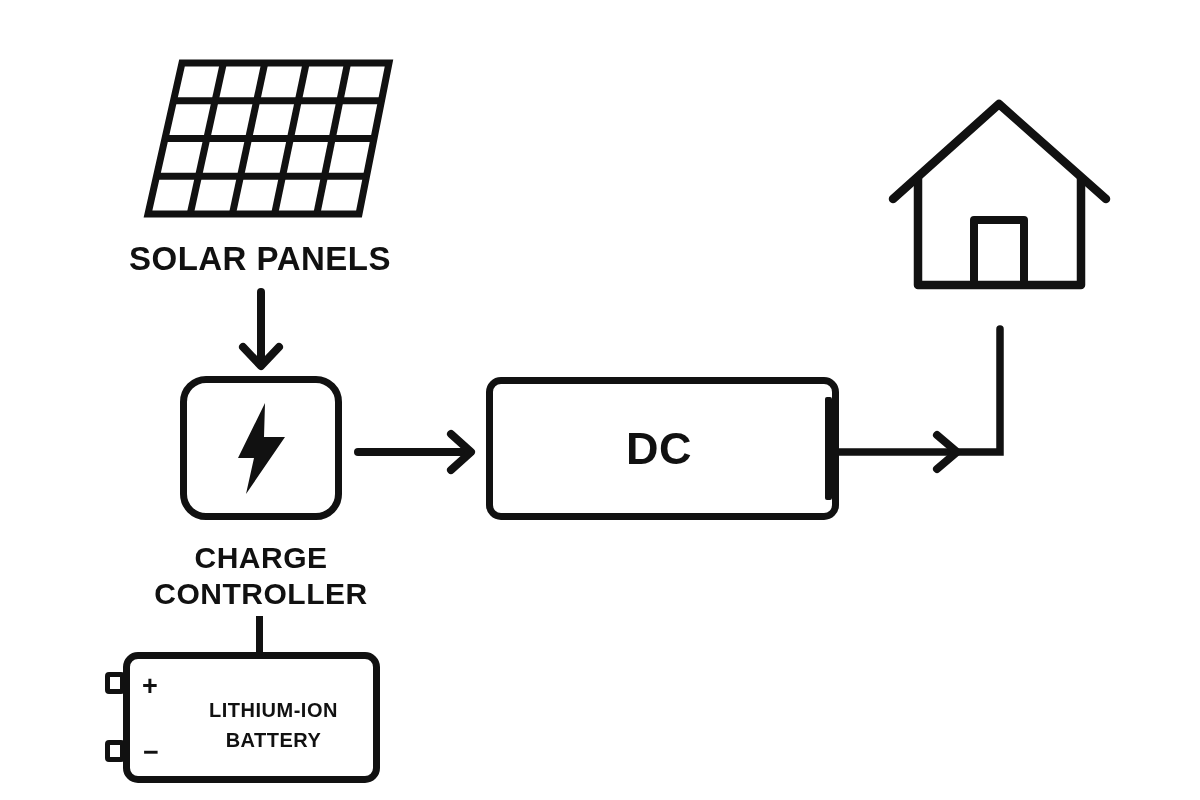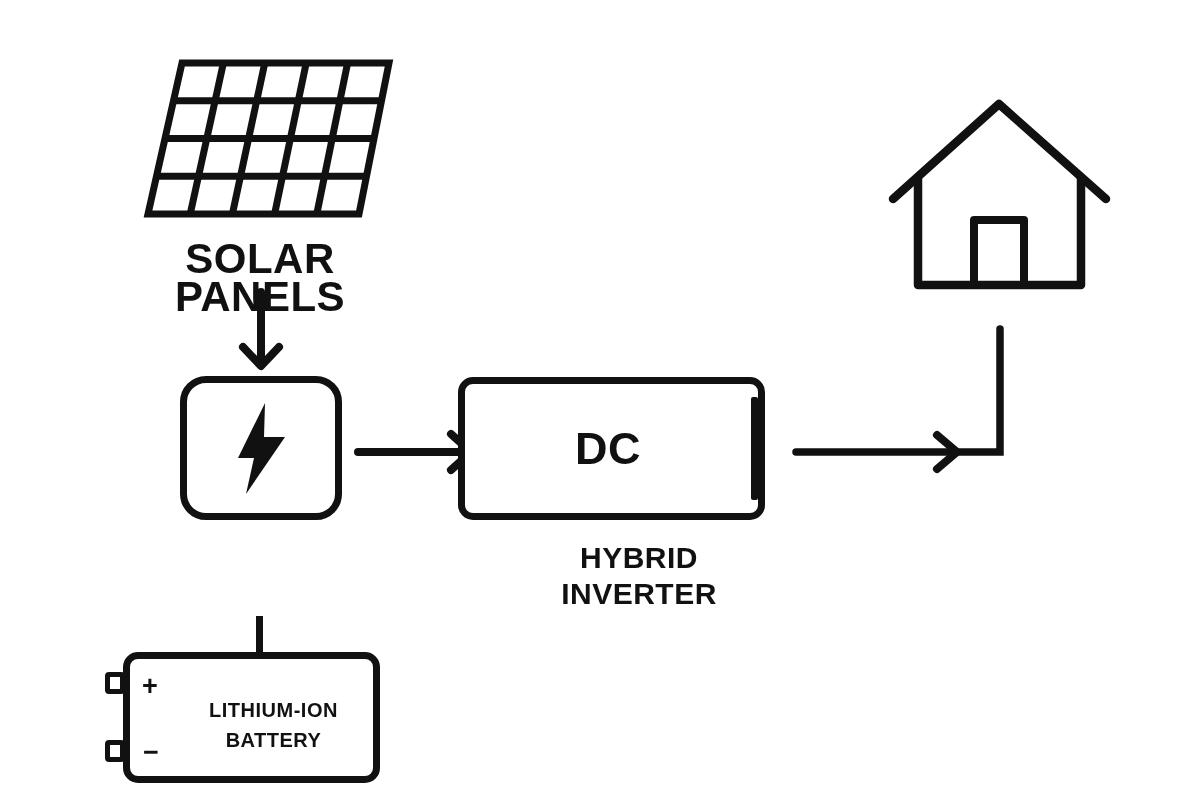--- a/index.html
+++ b/index.html
@@ -18,37 +18,37 @@
     left: 0; top: 0;
     width: 1200px; height: 800px;
   }
   .node-label {
     position: absolute;
     text-align: center;
     white-space: pre-line;
     color: #111111;
     letter-spacing: 0.5px;
   }
-  .label-solar   { left: 110px; top: 240px; width: 300px; font-size: 42px; line-height: 38px; }
+  .label-solar   { left: 110px; top: 240px; width: 300px; font-size: 33px; line-height: 38px; }
   .label-ctrl    { left: 111px; top: 540px; width: 300px; font-size: 30px; line-height: 36px; }
   .label-inv     { left: 489px; top: 540px; width: 300px; font-size: 30px; line-height: 36px; }
   .box {
     position: absolute;
     border: 7px solid #111111;
     background: #ffffff;
     box-sizing: border-box;
     z-index: 1;
   }
   .controller-box {
     left: 180px; top: 376px; width: 162px; height: 144px;
     border-radius: 26px;
     display: flex; align-items: center; justify-content: center;
   }
   .inverter-box {
-    left: 458px; top: 377px; width: 307px; height: 143px;
+    left: 486px; top: 377px; width: 353px; height: 143px;
     border-radius: 15px;
     display: flex; align-items: center; justify-content: center;
   }
   .port-label {
     flex: 1;
     text-align: center;
     font-size: 45px;
     letter-spacing: 0.5px;
   }
   .inverter-divider {
@@ -130,27 +130,27 @@
     </g>
   </svg>
 
   <div class="node-label label-solar">SOLAR PANELS</div>
 
   <div class="box controller-box">
     <svg width="49" height="93" viewBox="0 0 49 93">
       <polygon points="28,1 1,56 17,56 9,92 48,35 27,35" fill="#111111"></polygon>
     </svg>
   </div>
+  <div class="node-label label-ctrl">CHARGE
+CONTROLLER</div>
 
   <div class="box inverter-box">
     <div class="port-label">DC</div>
     <div class="inverter-divider"></div>
   </div>
-  <div class="node-label label-inv">HYBRID
-INVERTER</div>
 
   <div class="terminal-tab tab-top"></div>
   <div class="terminal-tab tab-bottom"></div>
   <div class="box battery-box">
     <span class="terminal-sign terminal-plus">+</span>
     <span class="terminal-sign terminal-minus">−</span>
     <div class="battery-label">LITHIUM-ION
 BATTERY</div>
   </div>
 

